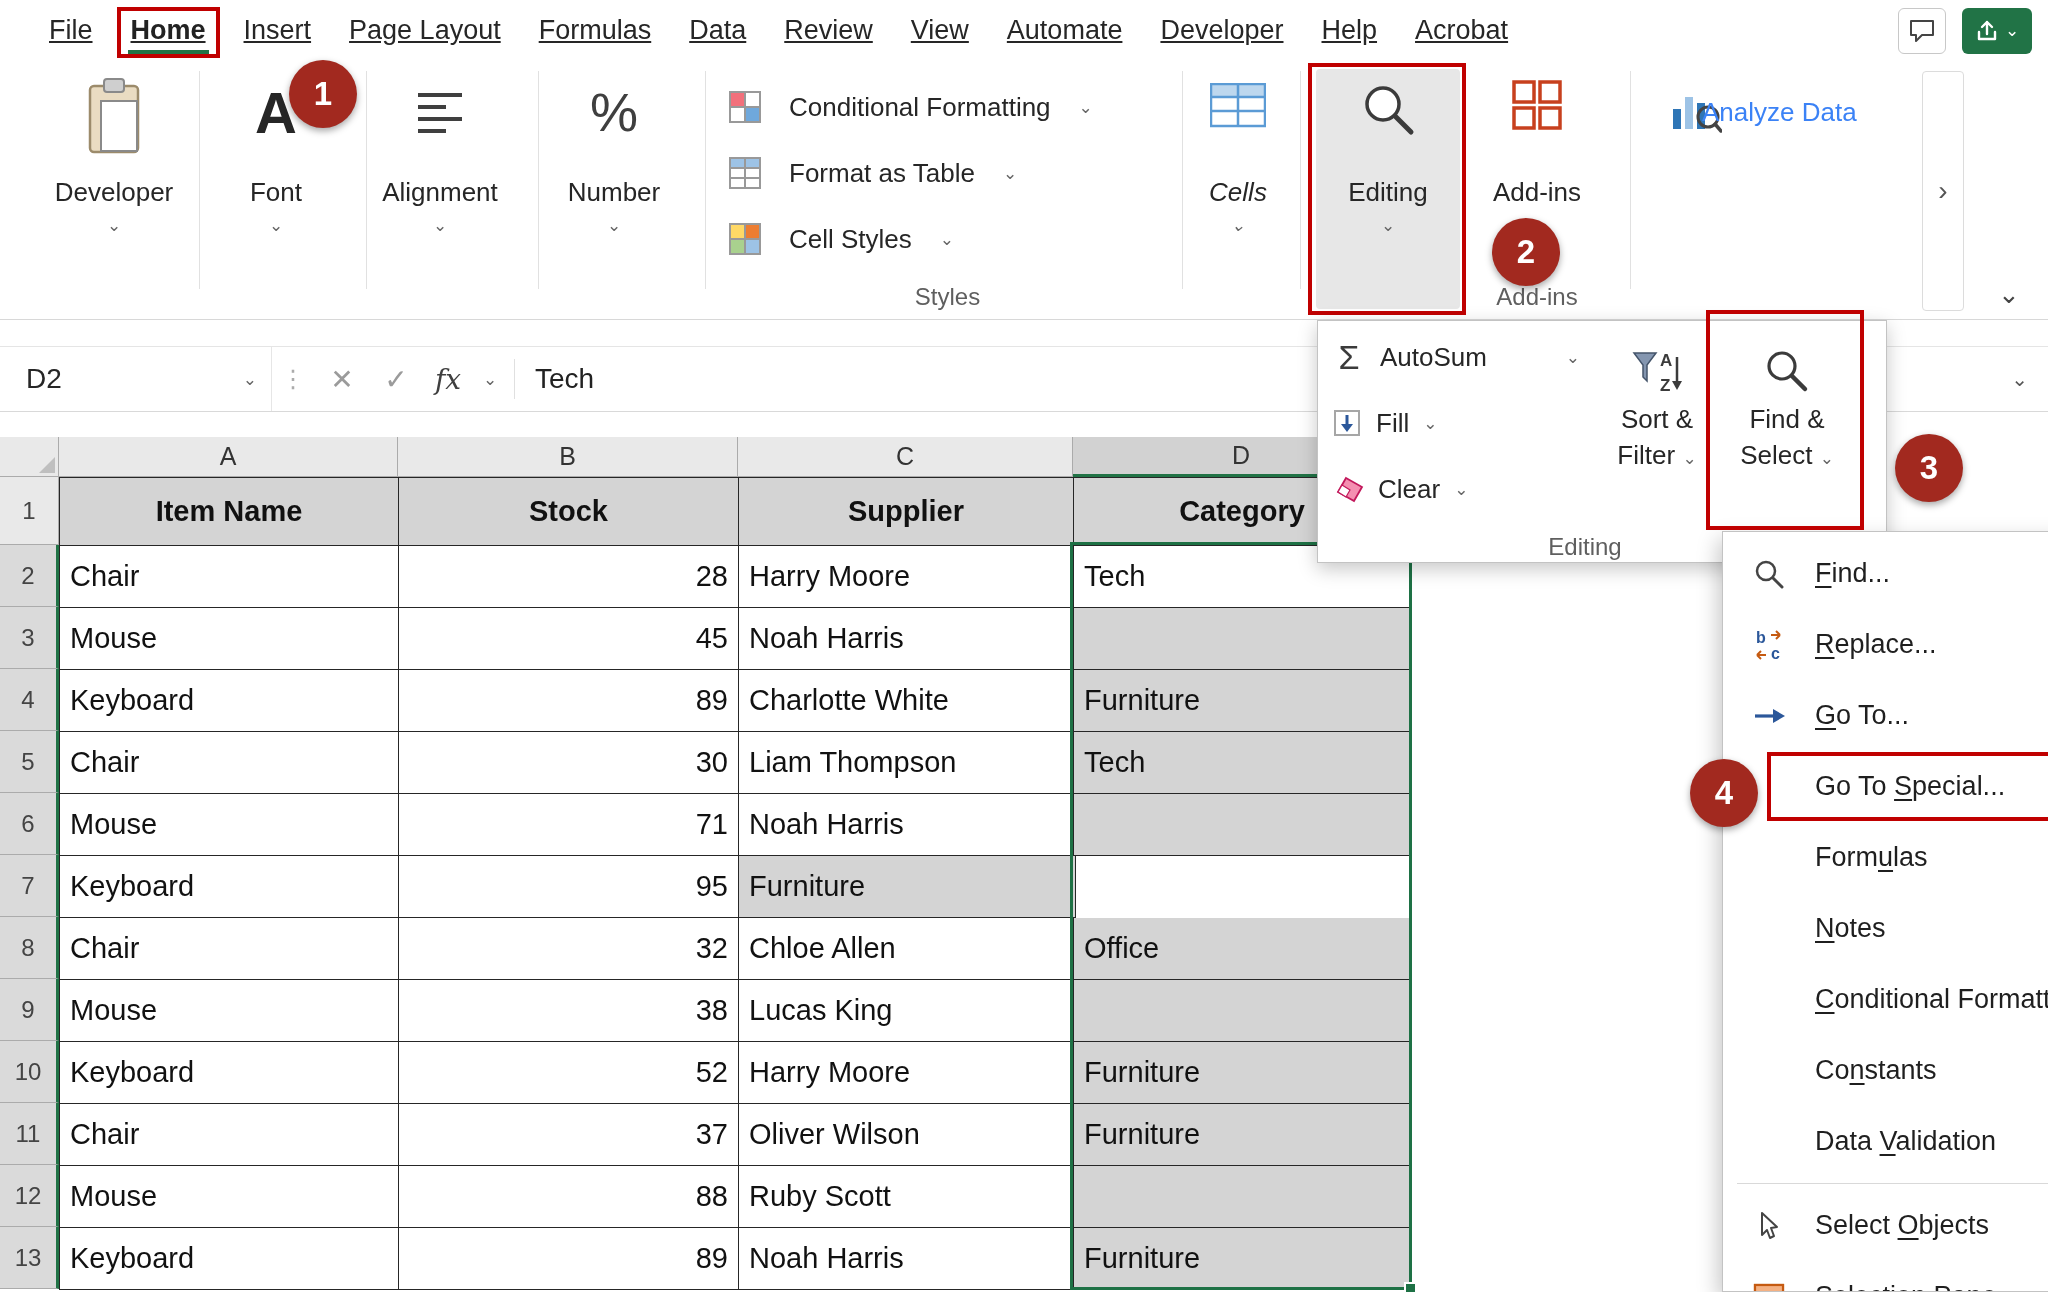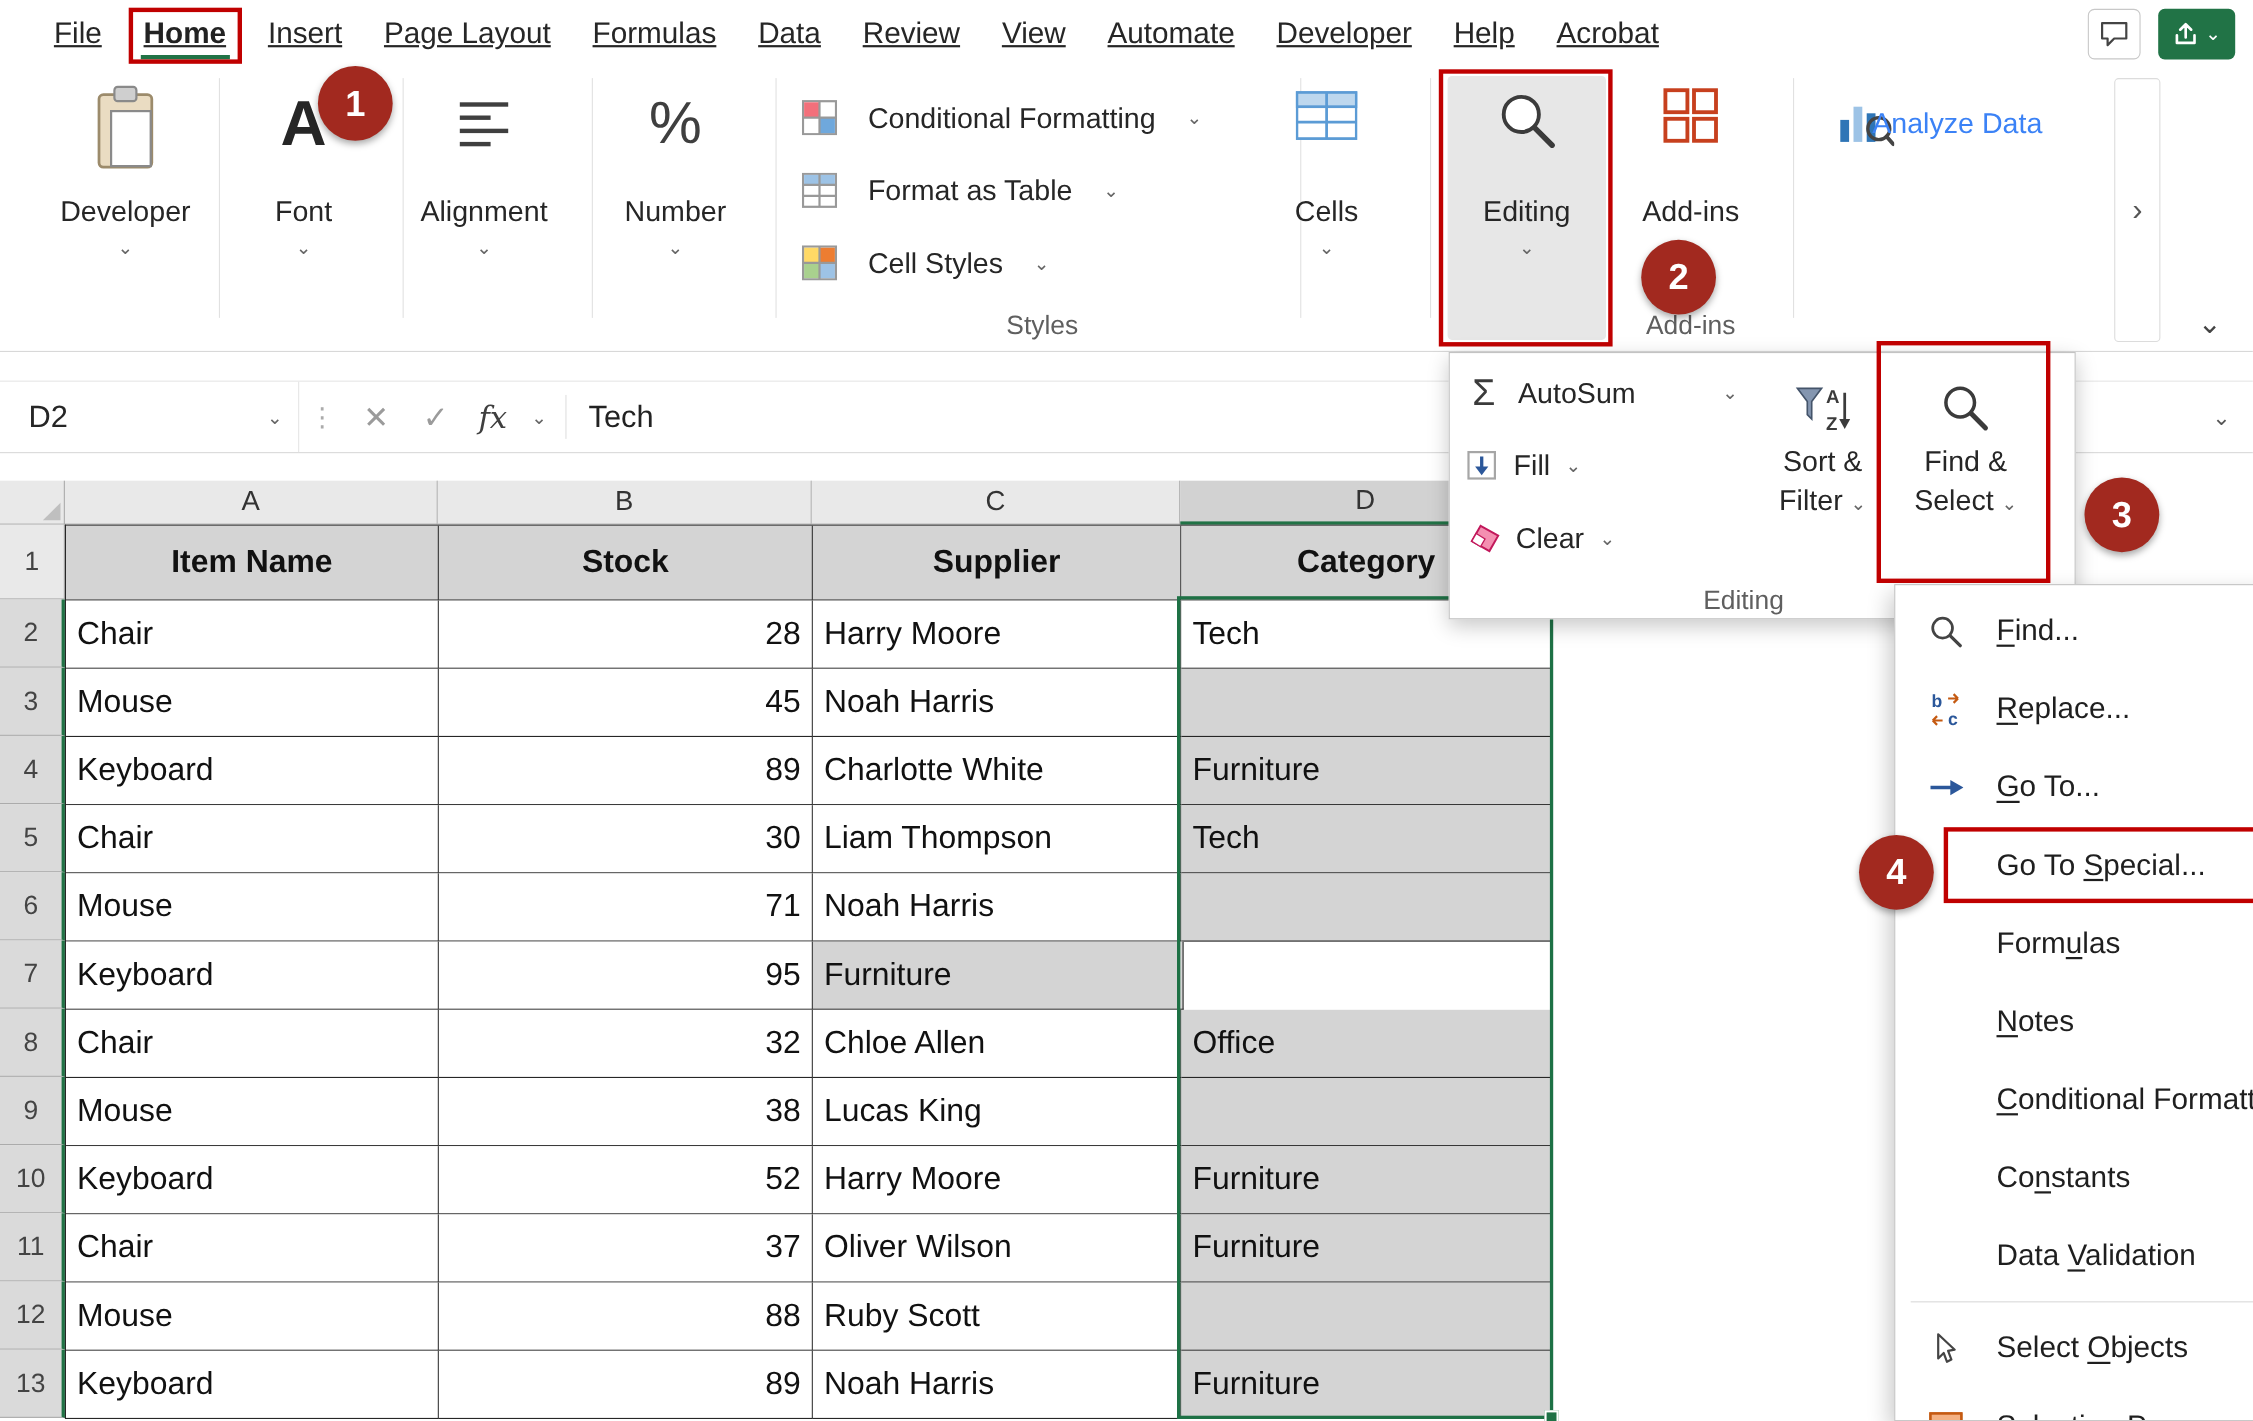--- a/index.html
+++ b/index.html
@@ -28,21 +28,21 @@
   .rdiv{position:absolute;top:10px;height:218px;width:1px;background:#E1E1E1;}
   .g-clip{left:34px;width:160px;}
   .g-font{left:196px;width:160px;}
   .bigA{font-size:58px;font-weight:bold;color:#262626;line-height:72px;}
   .g-align{left:360px;width:160px;}
   .g-num{left:534px;width:160px;}
   .pct{font-size:54px;color:#3f3f3f;line-height:70px;}
   .g-styles{left:715px;width:465px;text-align:left;}
   .style-row{position:absolute;left:14px;height:48px;display:flex;align-items:center;gap:28px;font-size:26px;color:#262626;white-space:nowrap;}
   .srow-chev{font-size:17px;color:#666;}
-  .g-cells{left:1150px;width:112px;}
+  .g-cells{left:1182px;width:112px;font-style:italic;}
   .g-edit{left:1312px;width:152px;}
   .edit-bg{position:absolute;left:4px;right:4px;top:8px;bottom:10px;background:#E7E7E7;border-radius:4px;}
   .g-addins{left:1475px;width:124px;}
   .g-analyze{left:1636px;width:310px;text-align:left;}
   .analyze-label{position:absolute;left:66px;top:36px;font-size:26px;color:#3b82f6;}
   .rib-collapse{position:absolute;left:1922px;top:10px;width:42px;height:240px;border:1px solid #DCDCDC;border-radius:4px;display:flex;align-items:center;justify-content:center;color:#555;font-size:28px;}
   .rib-chev{position:absolute;left:1998px;top:218px;font-size:26px;color:#444;}
   .editing-box{position:absolute;left:1308px;top:2px;width:158px;height:252px;border:4px solid var(--red);z-index:6;pointer-events:none;}
 
   

